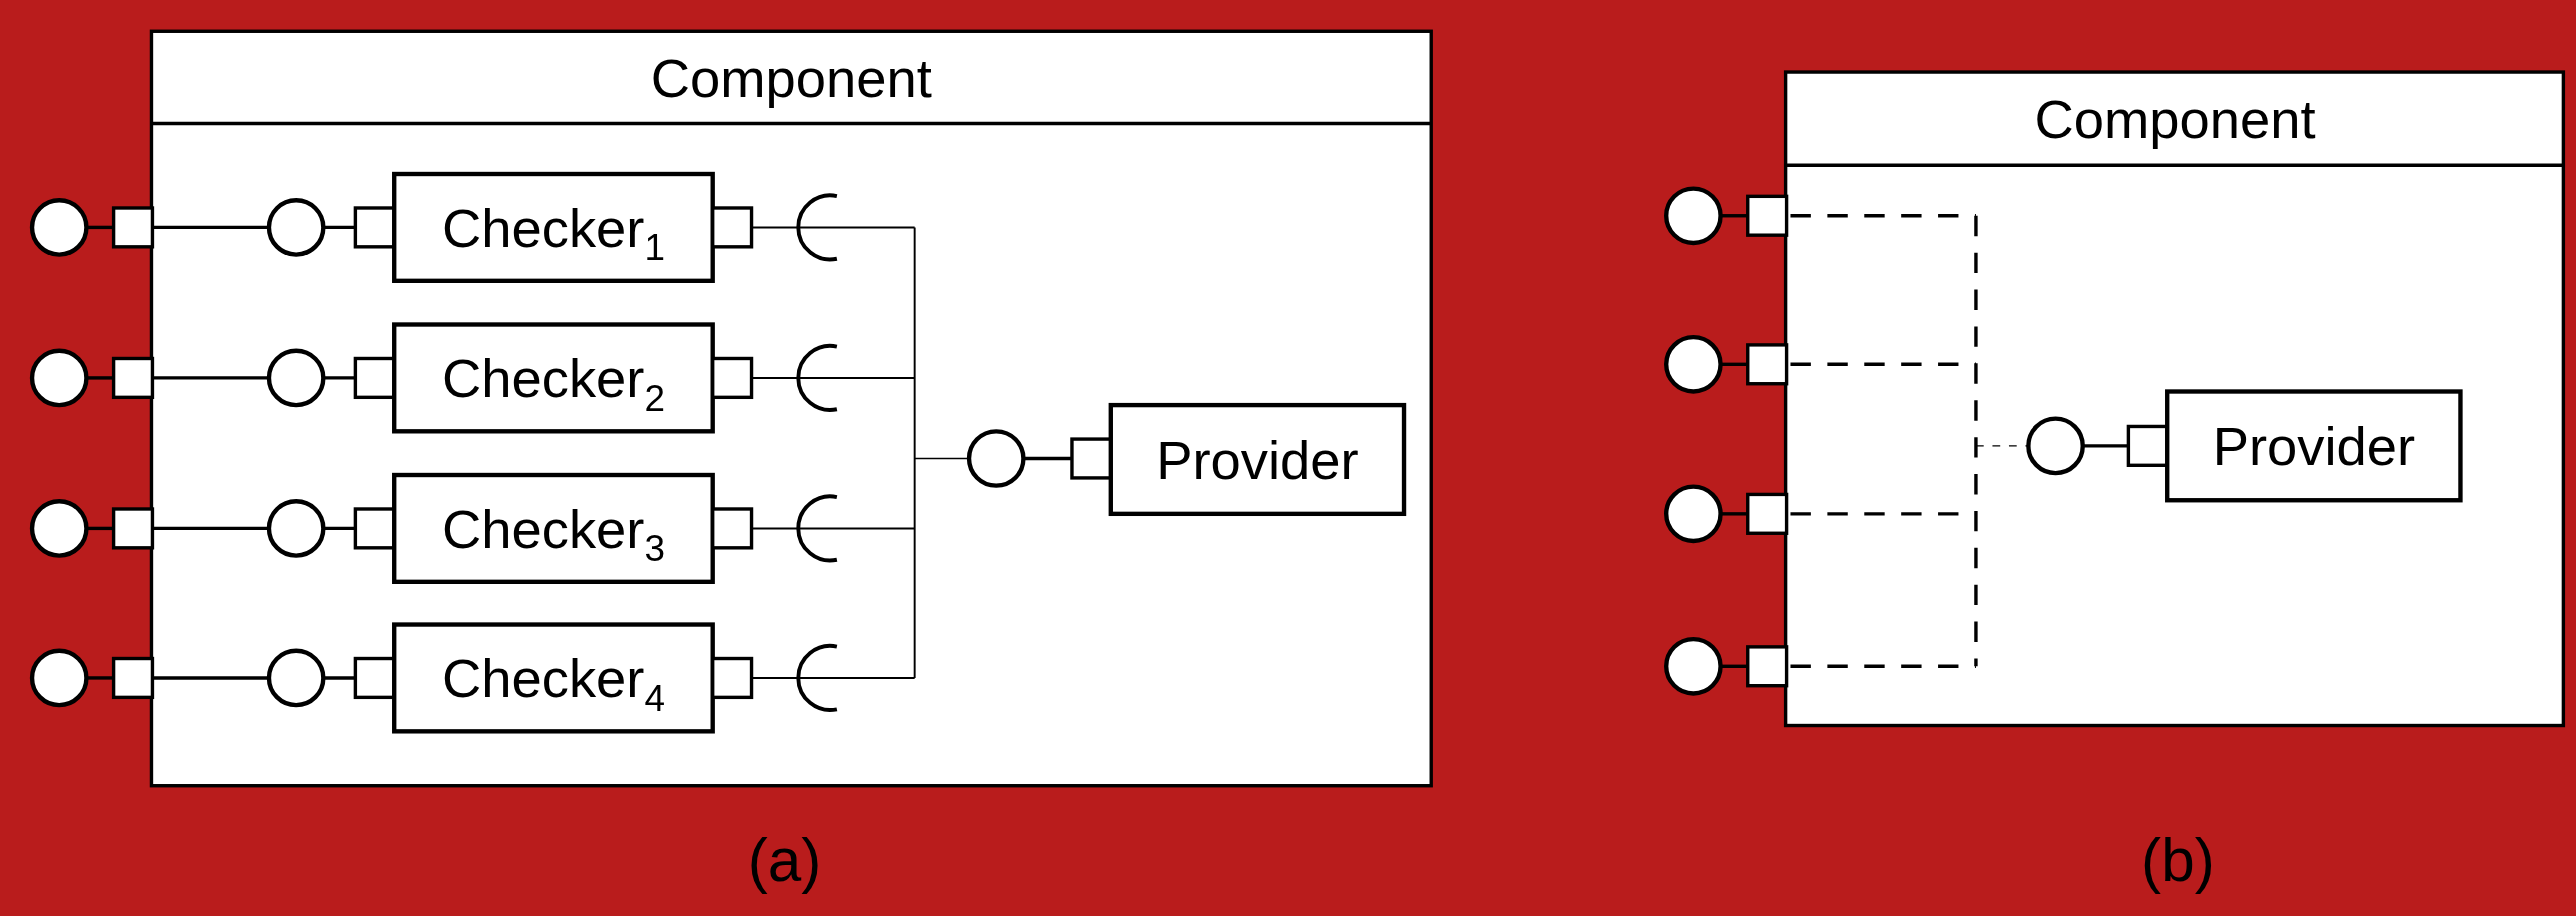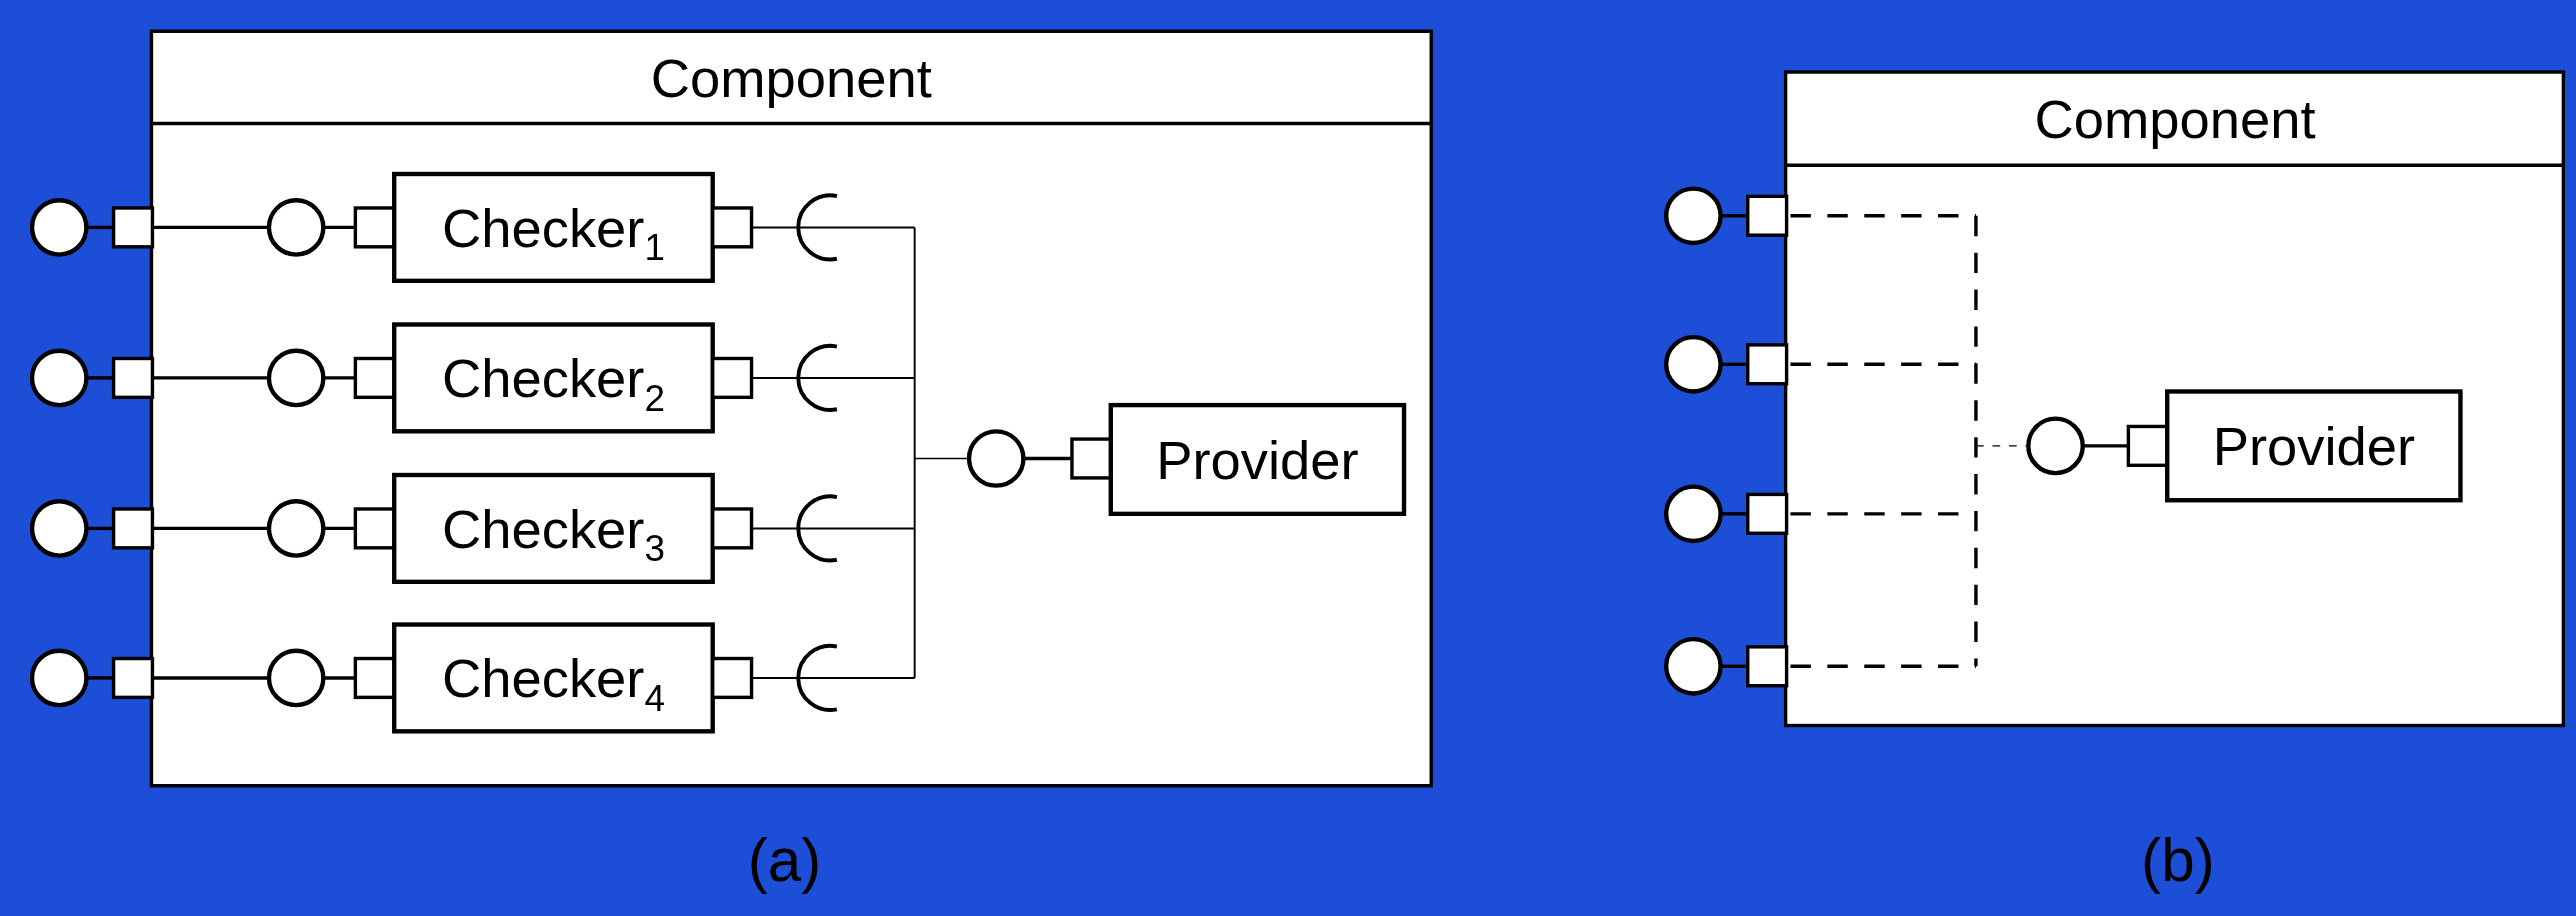--- a/index.html
+++ b/index.html
@@ -4,21 +4,21 @@
 <style>
   html, body {
     margin: 0;
     padding: 0;
     background: #ffffff;
   }
   .stage {
     width: 2576px;
     height: 917px;
     position: relative;
-    background: #1d4ed8;
+    background: #b91c1c;
   }
   svg {
     display: block;
   }
   svg text {
     font-family: "Liberation Sans", sans-serif;
     fill: #000000;
   }
   .box-label   { font-size: 56px; }
   .sub-label   { font-size: 38px; }

